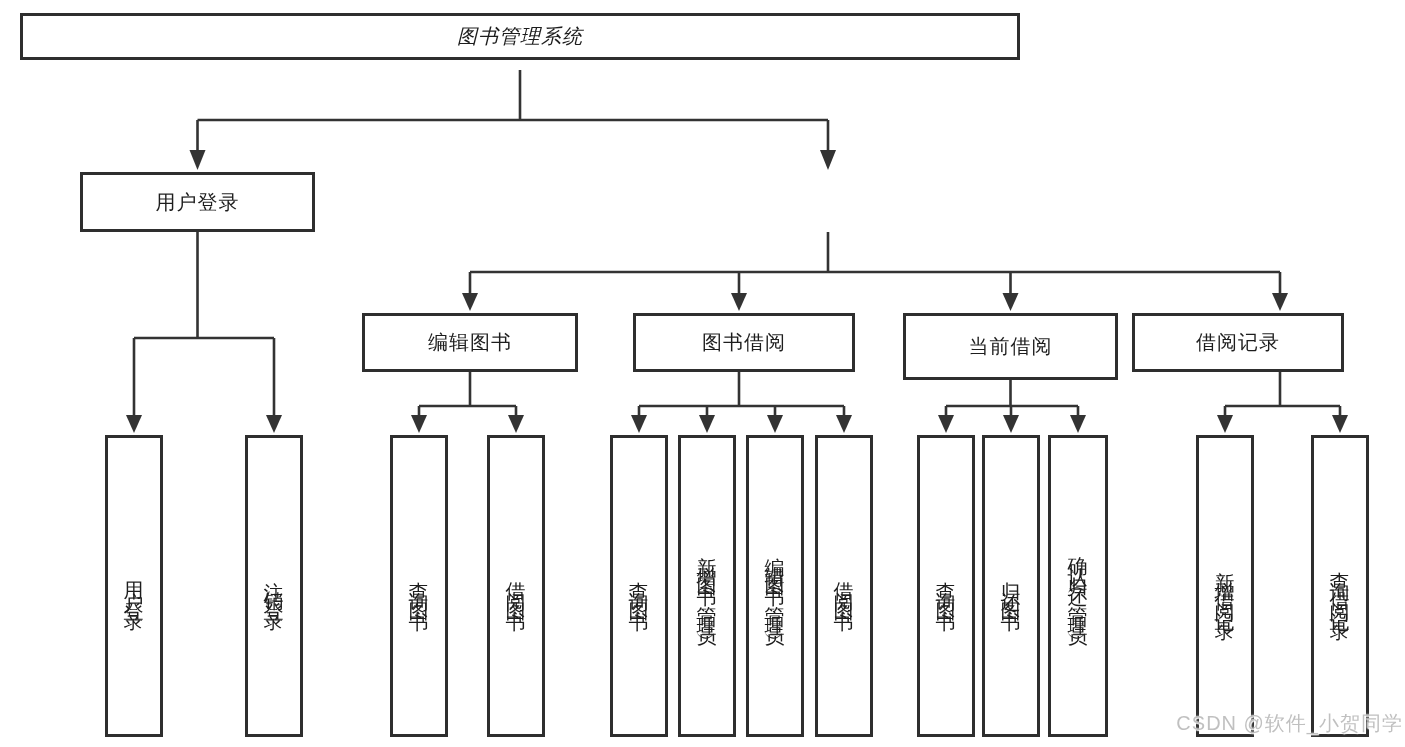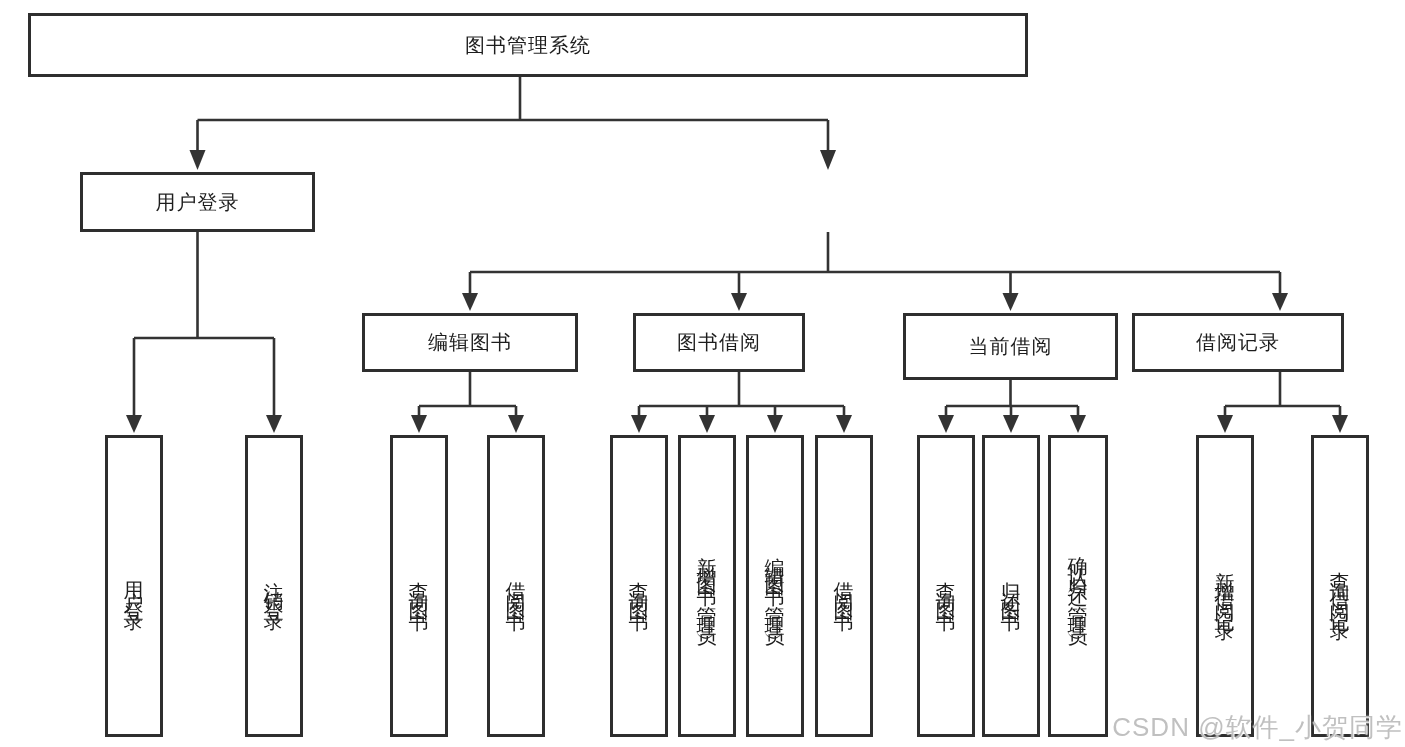--- a/index.html
+++ b/index.html
@@ -30,21 +30,21 @@
     writing-mode:vertical-rl;
     text-orientation:mixed;
     font-size:20px;
     line-height:1;
     letter-spacing:10px;
   }
   #watermark{
     position:absolute;
     right:2px;
     top:710px;
-    font-size:26px;
+    font-size:20px;
     color:rgba(187,187,187,0.92);
     text-shadow:0 0 2px #ffffff, 1px 1px 1px #ffffff;
     white-space:nowrap;
     letter-spacing:1px;
   }
 </style>
 </head>
 <body>
 
 <div id="canvas">
@@ -73,26 +73,26 @@
       <polygon points="767,415 783,415 775,433"></polygon>
       <polygon points="836,415 852,415 844,433"></polygon>
       <polygon points="938,415 954,415 946,433"></polygon>
       <polygon points="1003,415 1019,415 1011,433"></polygon>
       <polygon points="1070,415 1086,415 1078,433"></polygon>
       <polygon points="1217,415 1233,415 1225,433"></polygon>
       <polygon points="1332,415 1348,415 1340,433"></polygon>
     </g>
   </svg>
 
-  <div class="box h" style="left:28px;top:13px;width:1000px;height:64px;">图书管理系统</div>
+  <div class="box h" style="left:20px;top:13px;width:1000px;height:47px;font-style:italic;">图书管理系统</div>
 
   <div class="box h" style="left:80px;top:172px;width:235px;height:60px;">用户登录</div>
 
   <div class="box h" style="left:362px;top:313px;width:216px;height:59px;">编辑图书</div>
-  <div class="box h" style="left:633px;top:313px;width:172px;height:59px;text-align:right;">图书借阅</div>
+  <div class="box h" style="left:633px;top:313px;width:222px;height:59px;text-align:right;">图书借阅</div>
   <div class="box h" style="left:903px;top:313px;width:215px;height:67px;font-family:Liberation Serif, serif;">当前借阅</div>
   <div class="box h" style="left:1132px;top:313px;width:212px;height:59px;">借阅记录</div>
 
   <div class="box v" style="left:105px;top:435px;width:58px;height:302px;">用户登录</div>
   <div class="box v" style="left:245px;top:435px;width:58px;height:302px;">注销登录</div>
 
   <div class="box v" style="left:390px;top:435px;width:58px;height:302px;">查询图书</div>
   <div class="box v" style="left:487px;top:435px;width:58px;height:302px;">借阅图书</div>
 
   <div class="box v" style="left:610px;top:435px;width:58px;height:302px;">查询图书</div>

